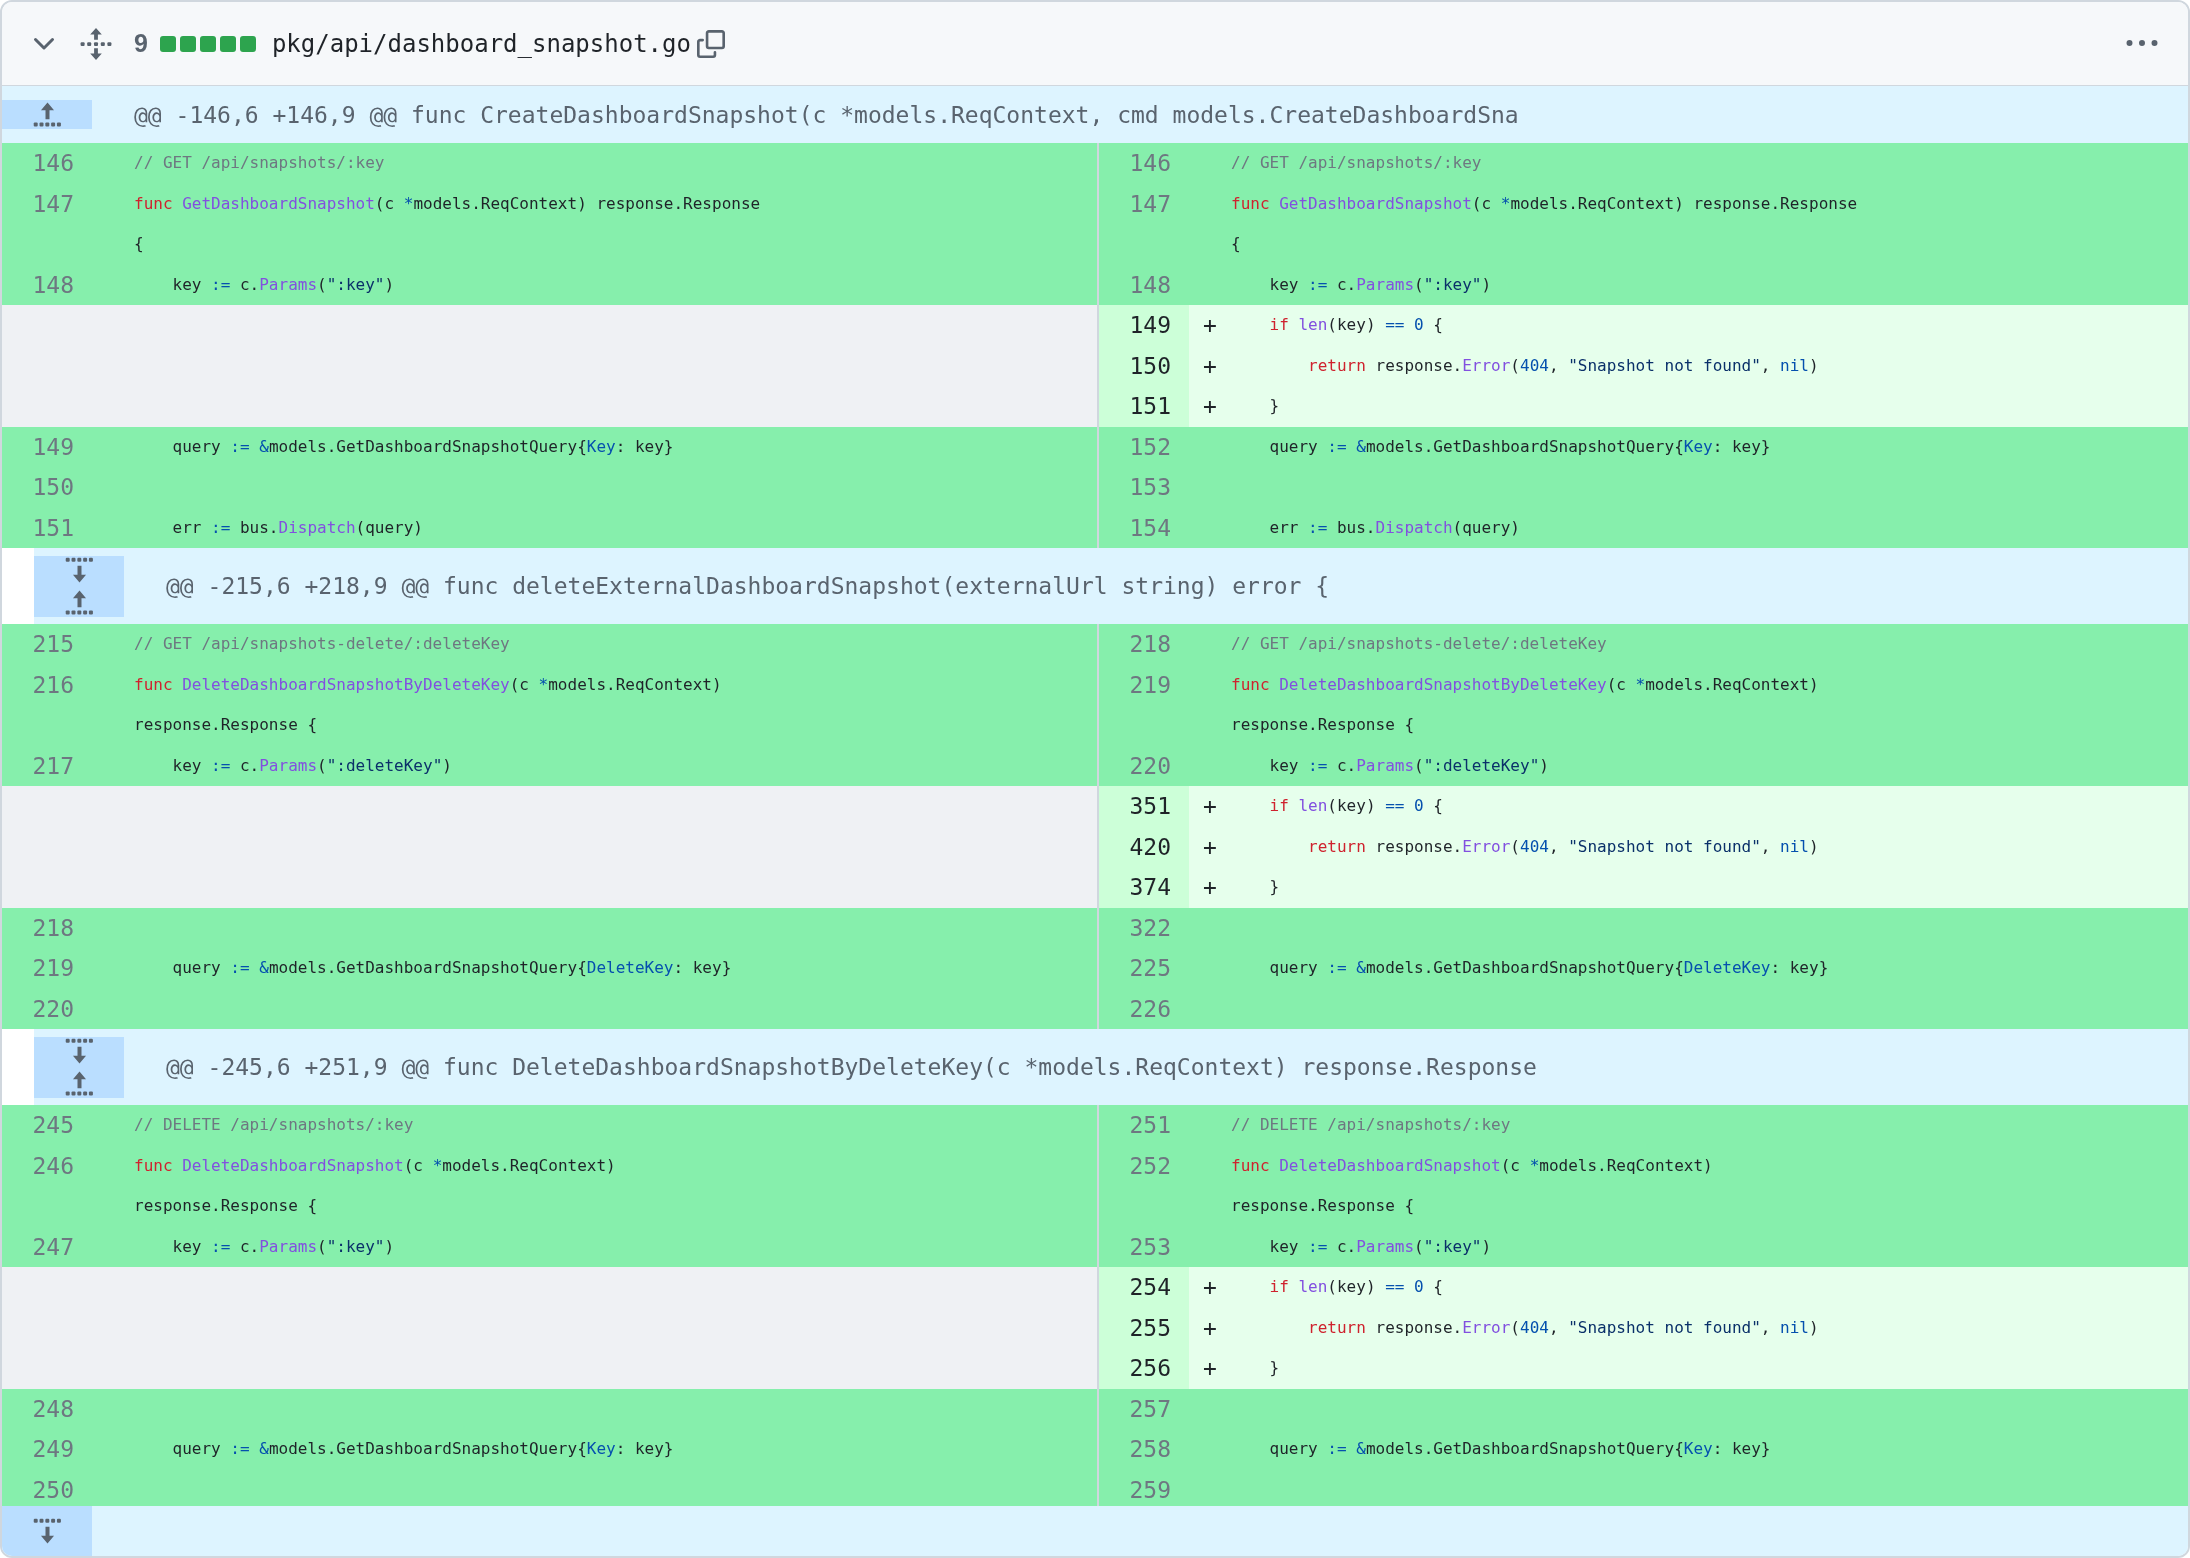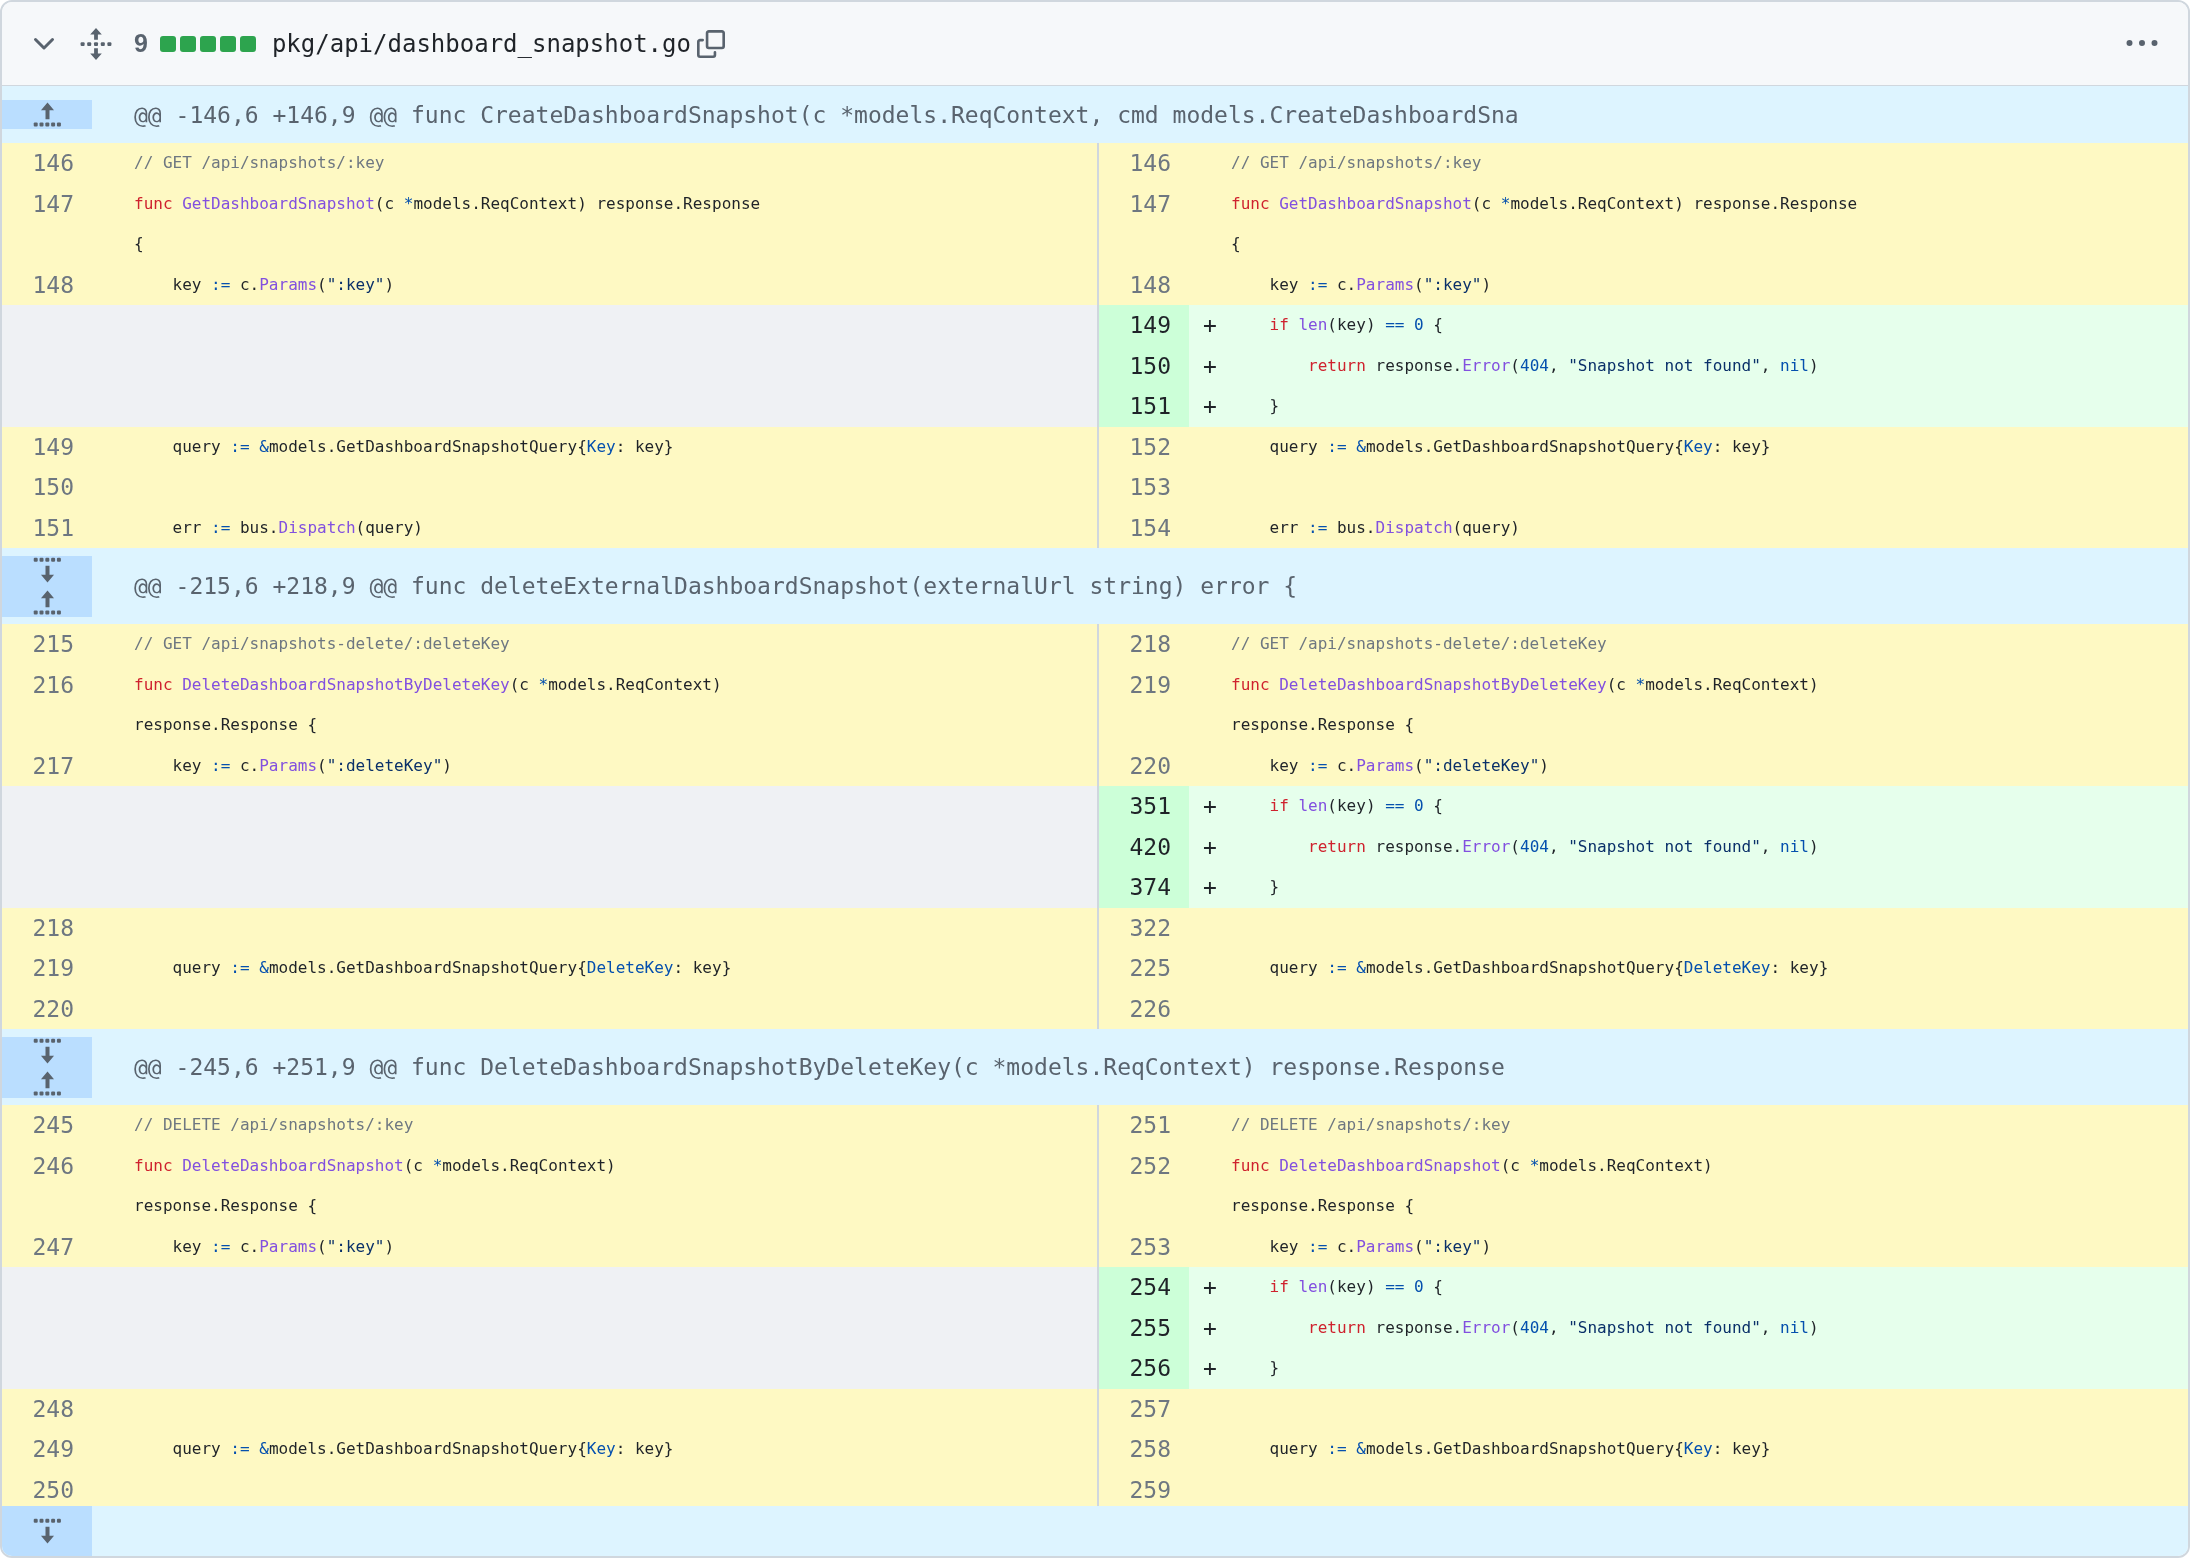--- a/index.html
+++ b/index.html
@@ -24,34 +24,34 @@
   .diffstat { display:flex; gap:4px; margin-right:16px; }
   .diffstat .blk { width:16px; height:16px; border-radius:3px; }
   .filename {
     font-family:"DejaVu Sans Mono","Liberation Mono",monospace;
     font-size:24px; color:#1f2328; margin-right:6px; text-decoration:none; cursor:pointer;
   }
   .hdr-copy { margin-right:auto; }
   
   .hunk-row { display:flex; background:#ddf4ff;align-items:center; }
   .hunk-row.single { height:57px; }
-  .hunk-row.double { height:76px; }
+  .hunk-row.double { height:76px;margin-left:32px; }
   .hunk-gutter {
     width:90px; flex:none; background:#badeff; cursor:pointer;
     display:flex; flex-direction:column; align-items:center; justify-content:center; gap:3px;
     border:none; padding:0;
   }
   .hunk-text {
     flex:1; display:flex; align-items:center; padding-left:42px;
     font-family:"DejaVu Sans Mono","Liberation Mono",monospace;
     font-size:23px; color:#59636e; white-space:pre; overflow:hidden;
   }
   
   .diff-row { display:flex; }
-  .side { width:1095px; flex:none; display:flex; min-height:40.5px; background:#fef9c3; }
+  .side { width:1095px; flex:none; display:flex; min-height:40.5px; background:#86efac; }
   .side.right { border-left:2px solid #d0d7de; }
   .num {
     width:90px; flex:none; text-align:right; padding-right:18px;
     font-family:"DejaVu Sans Mono","Liberation Mono",monospace;
     font-size:23px; line-height:40.5px; color:#6e7781; cursor:pointer; user-select:none;
   }
   .sign {
     width:42px; flex:none; padding-left:14px;
     font-family:"DejaVu Sans Mono","Liberation Mono",monospace;
     font-size:23px; line-height:40.5px; color:#1f2328;

